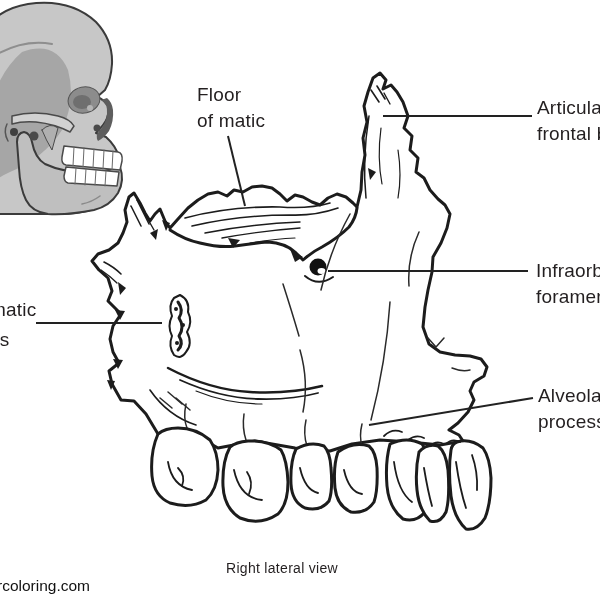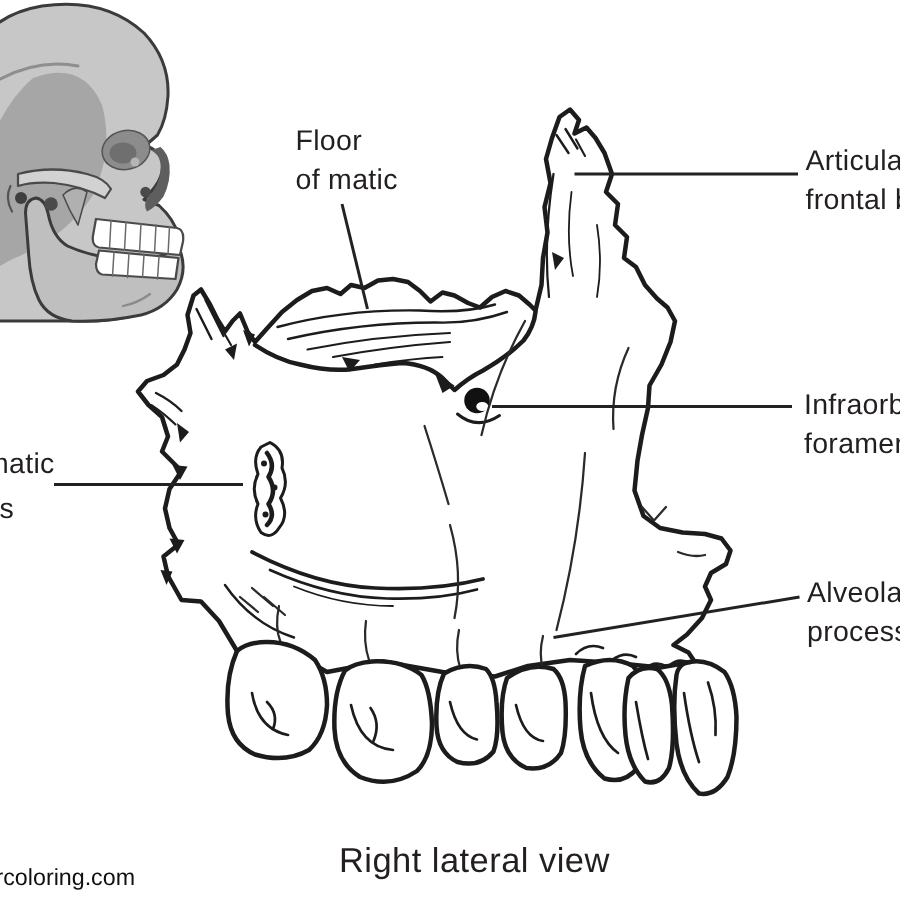--- a/index.html
+++ b/index.html
@@ -10,21 +10,21 @@
   }
   .stage{position:absolute;inset:0;width:600px;height:600px;}
   svg.art{position:absolute;left:0;top:0;width:600px;height:600px;}
   .lbl{
     position:absolute;color:#231f20;font-size:19px;line-height:26px;
     white-space:nowrap;letter-spacing:0.2px;
   }
   .lbl .ln{display:block;}
   .lbl-zyg{line-height:30px;}
   .caption{
-    position:absolute;left:226px;top:560px;font-size:23px;color:#231f20;
+    position:absolute;left:226px;top:560px;font-size:14px;color:#231f20;
     letter-spacing:0.3px;white-space:nowrap;
   }
   .watermark{
     position:absolute;left:-3px;top:577px;font-size:15.5px;color:#101010;
     white-space:nowrap;
   }
 </style>
 </head>
 <body>
 

